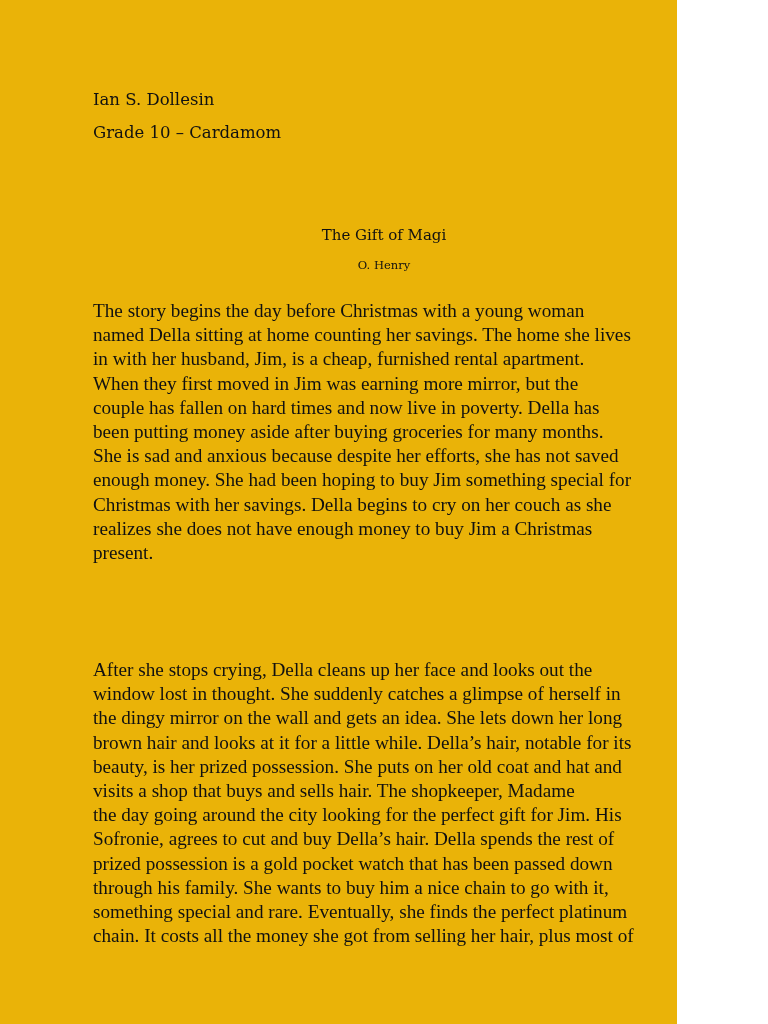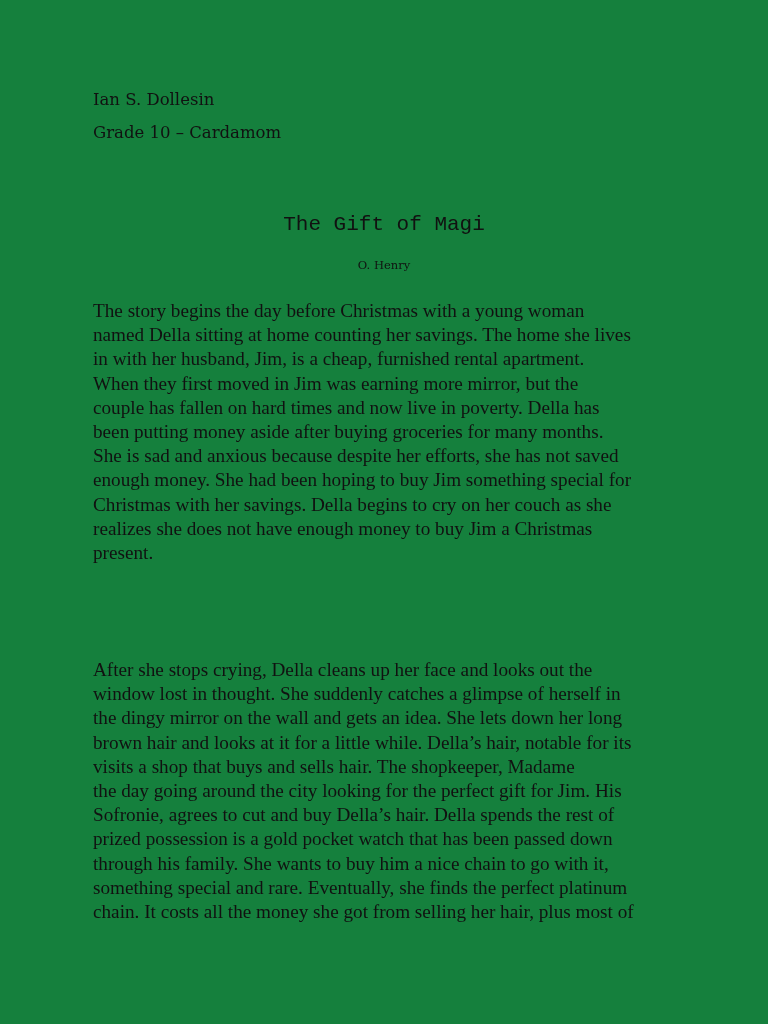--- a/index.html
+++ b/index.html
@@ -10,47 +10,46 @@
     body {
       width: 768px;
       height: 1024px;
       position: relative;
       overflow: hidden;
       color: #111111;
     }
     .page {
       position: absolute;
       left: 0; top: 0;
-      width: 768px;
+      width: 677px;
       height: 1024px;
-      background: #15803d;
+      background: #eab308;
     }
     .header-line {
       position: absolute;
       left: 93px;
       font-family: "DejaVu Serif", serif;
       font-size: 16.5px;
       line-height: 20px;
       white-space: nowrap;
     }
     #author { top: 90px; }
     #grade  { top: 123px; }
     .title {
       position: absolute;
       left: 0;
       width: 768px;
       text-align: center;
       font-family: "DejaVu Serif", serif;
       white-space: nowrap;
     }
     #doc-title {
-      top: 215px;
-      font-size: 21px;
+      top: 225px;
+      font-size: 15px;
       line-height: 20px;
-      font-family: Liberation Mono, monospace;
     }
     #doc-author {
       top: 258px;
       font-size: 11.5px;
       line-height: 14px;
     }
     .para {
       position: absolute;
       left: 93px;
       width: 620px;
@@ -88,20 +87,21 @@
     <span class="line">Christmas with her savings. Della begins to cry on her couch as she</span>
     <span class="line">realizes she does not have enough money to buy Jim a Christmas</span>
     <span class="line">present.</span>
   </div>
 
   <div class="para" id="para-2">
     <span class="line">After she stops crying, Della cleans up her face and looks out the</span>
     <span class="line">window lost in thought. She suddenly catches a glimpse of herself in</span>
     <span class="line">the dingy mirror on the wall and gets an idea. She lets down her long</span>
     <span class="line">brown hair and looks at it for a little while. Della’s hair, notable for its</span>
+    <span class="line">beauty, is her prized possession. She puts on her old coat and hat and</span>
     <span class="line">visits a shop that buys and sells hair. The shopkeeper, Madame</span>
     <span class="line">the day going around the city looking for the perfect gift for Jim. His</span>
     <span class="line">Sofronie, agrees to cut and buy Della’s hair. Della spends the rest of</span>
     <span class="line">prized possession is a gold pocket watch that has been passed down</span>
     <span class="line">through his family. She wants to buy him a nice chain to go with it,</span>
     <span class="line">something special and rare. Eventually, she finds the perfect platinum</span>
     <span class="line">chain. It costs all the money she got from selling her hair, plus most of</span>
   </div>
 
 </div>

